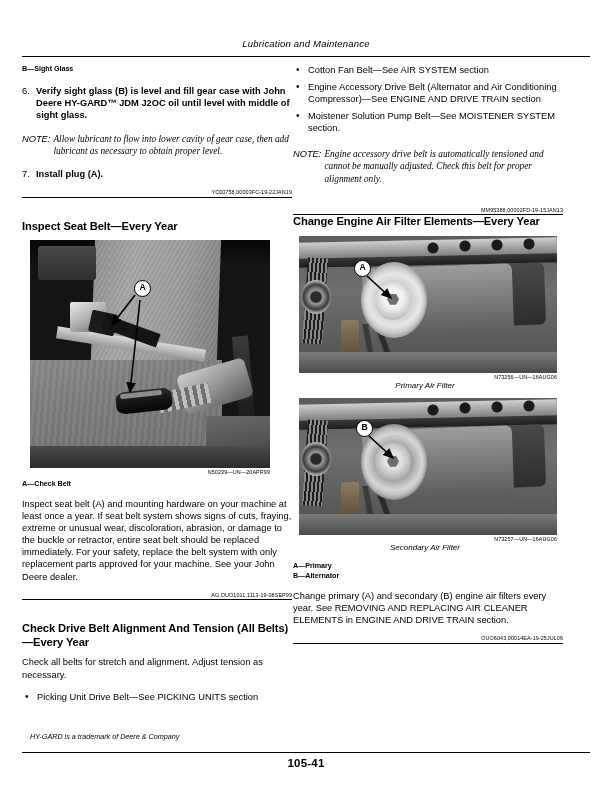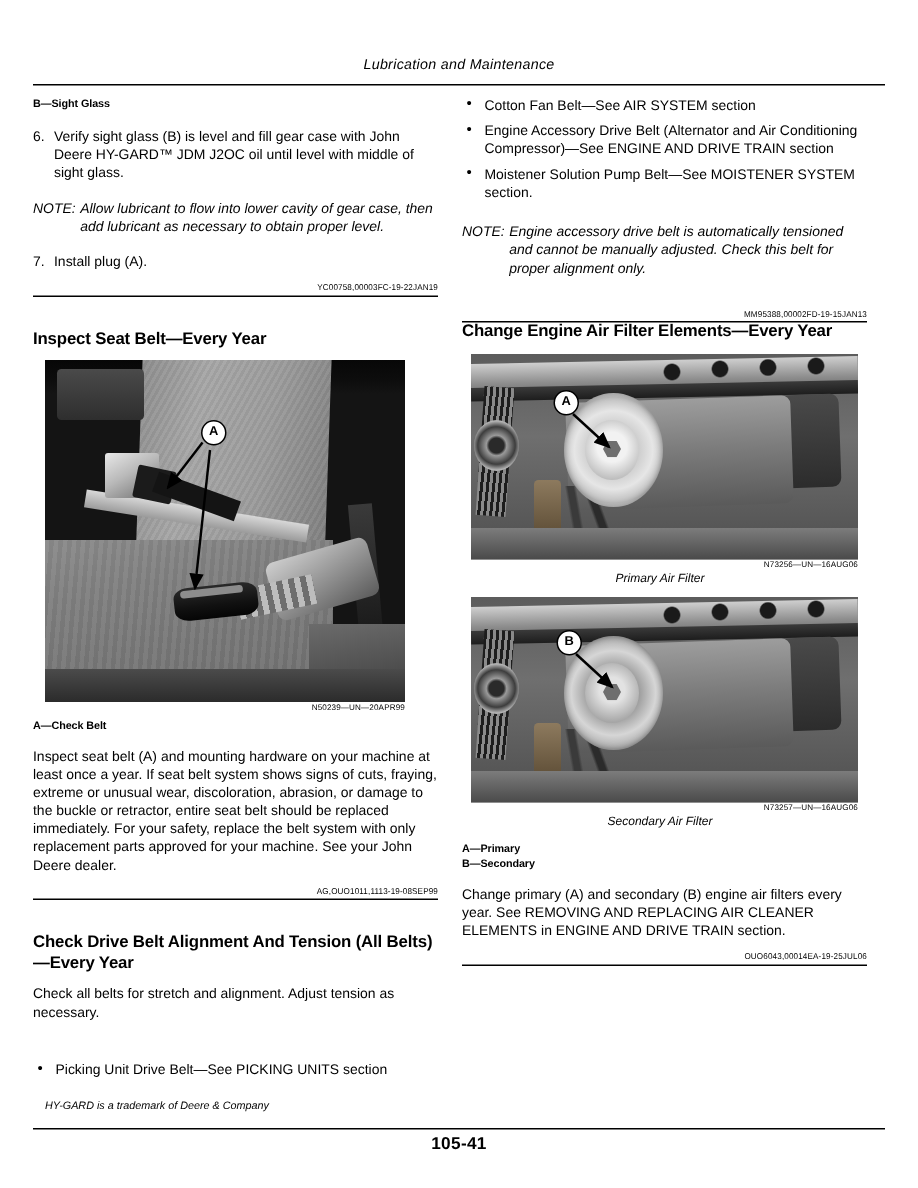--- a/index.html
+++ b/index.html
@@ -44,21 +44,21 @@
     background: #000;
   }
 
   
   .col {
     position: absolute;
     top: 64px;
     width: 270px;
   }
   .col-left  { left: 22px; }
-  .col-right { left: 308px; }
+  .col-right { left: 293px; }
 
   
   .legend {
     font-size: 7.2px;
     font-weight: bold;
     line-height: 1.35;
     letter-spacing: -.05px;
   }
   .para {
     font-size: 9.3px;
@@ -67,38 +67,39 @@
   .numbered {
     font-size: 9.3px;
     line-height: 1.30;
     display: flex;
     margin-top: 11px;
   }
   .numbered .num {
     width: 14px;
     flex: 0 0 14px;
   }
-  .numbered .txt { flex: 1 1 auto; }
+  .numbered .txt { flex: 1 1 auto; font-weight: bold; }
 
   .note {
     font-size: 9.3px;
     font-style: italic;
     line-height: 1.30;
     margin-top: 12px;
     display: flex;
   }
   .note .nlabel {
     flex: 0 0 auto;
     font-style: italic;
     padding-right: 3px;
   }
   .note .ntext {
     flex: 1 1 auto;
     text-indent: 0;
     padding-left: 0;
+    font-family: Liberation Serif, serif;
   }
 
   ul.bullets {
     list-style: none;
     margin: 0;
     padding: 0;
     font-size: 9.3px;
     line-height: 1.30;
   }
   ul.bullets li {
@@ -501,21 +502,21 @@
 
     <div class="refblock">
       <div class="refcode">AG,OUO1011,1113-19-08SEP99</div>
       <div class="refrule"></div>
     </div>
 
     <h2 class="section" style="margin-top:22px;">Check Drive Belt Alignment And Tension (All Belts)—Every Year</h2>
 
     <div class="para">Check all belts for stretch and alignment. Adjust tension as necessary.</div>
 
-    <ul class="bullets" style="margin-top:26px;">
+    <ul class="bullets" style="margin-top:10px;">
       <li>Picking Unit Drive Belt—See PICKING UNITS section</li>
     </ul>
   </div>
 
   <div class="col col-right">
 
     <ul class="bullets">
       <li>Cotton Fan Belt—See AIR SYSTEM section</li>
       <li>Engine Accessory Drive Belt (Alternator and Air Conditioning Compressor)—See ENGINE AND DRIVE TRAIN section</li>
       <li>Moistener Solution Pump Belt—See MOISTENER SYSTEM section.</li>
@@ -589,21 +590,21 @@
           <line x1="70" y1="38" x2="94" y2="60" stroke="#000" stroke-width="1.6" marker-end="url(#ah3)"></line>
         </svg>
 
         <div class="callout" style="left:57px; top:22px;">B</div>
       </div>
       <div class="photo-caption" style="width:264px;">N73257—UN—16AUG06</div>
       <div class="photo-title" style="width:264px;text-align:center;">Secondary Air Filter</div>
     </div>
 
     <div class="legend" style="margin-top:9px;">A—Primary</div>
-    <div class="legend">B—Secondary</div>
+    <div class="legend">B—Alternator</div>
 
     <div class="para" style="margin-top:10px;">Change primary (A) and secondary (B) engine air filters every year. See REMOVING AND REPLACING AIR CLEANER ELEMENTS in ENGINE AND DRIVE TRAIN section.</div>
 
     <div class="refblock">
       <div class="refcode">OUO6043,00014EA-19-25JUL06</div>
       <div class="refrule"></div>
     </div>
   </div>
 
   <div class="trademark">HY-GARD is a trademark of Deere &amp; Company</div>

